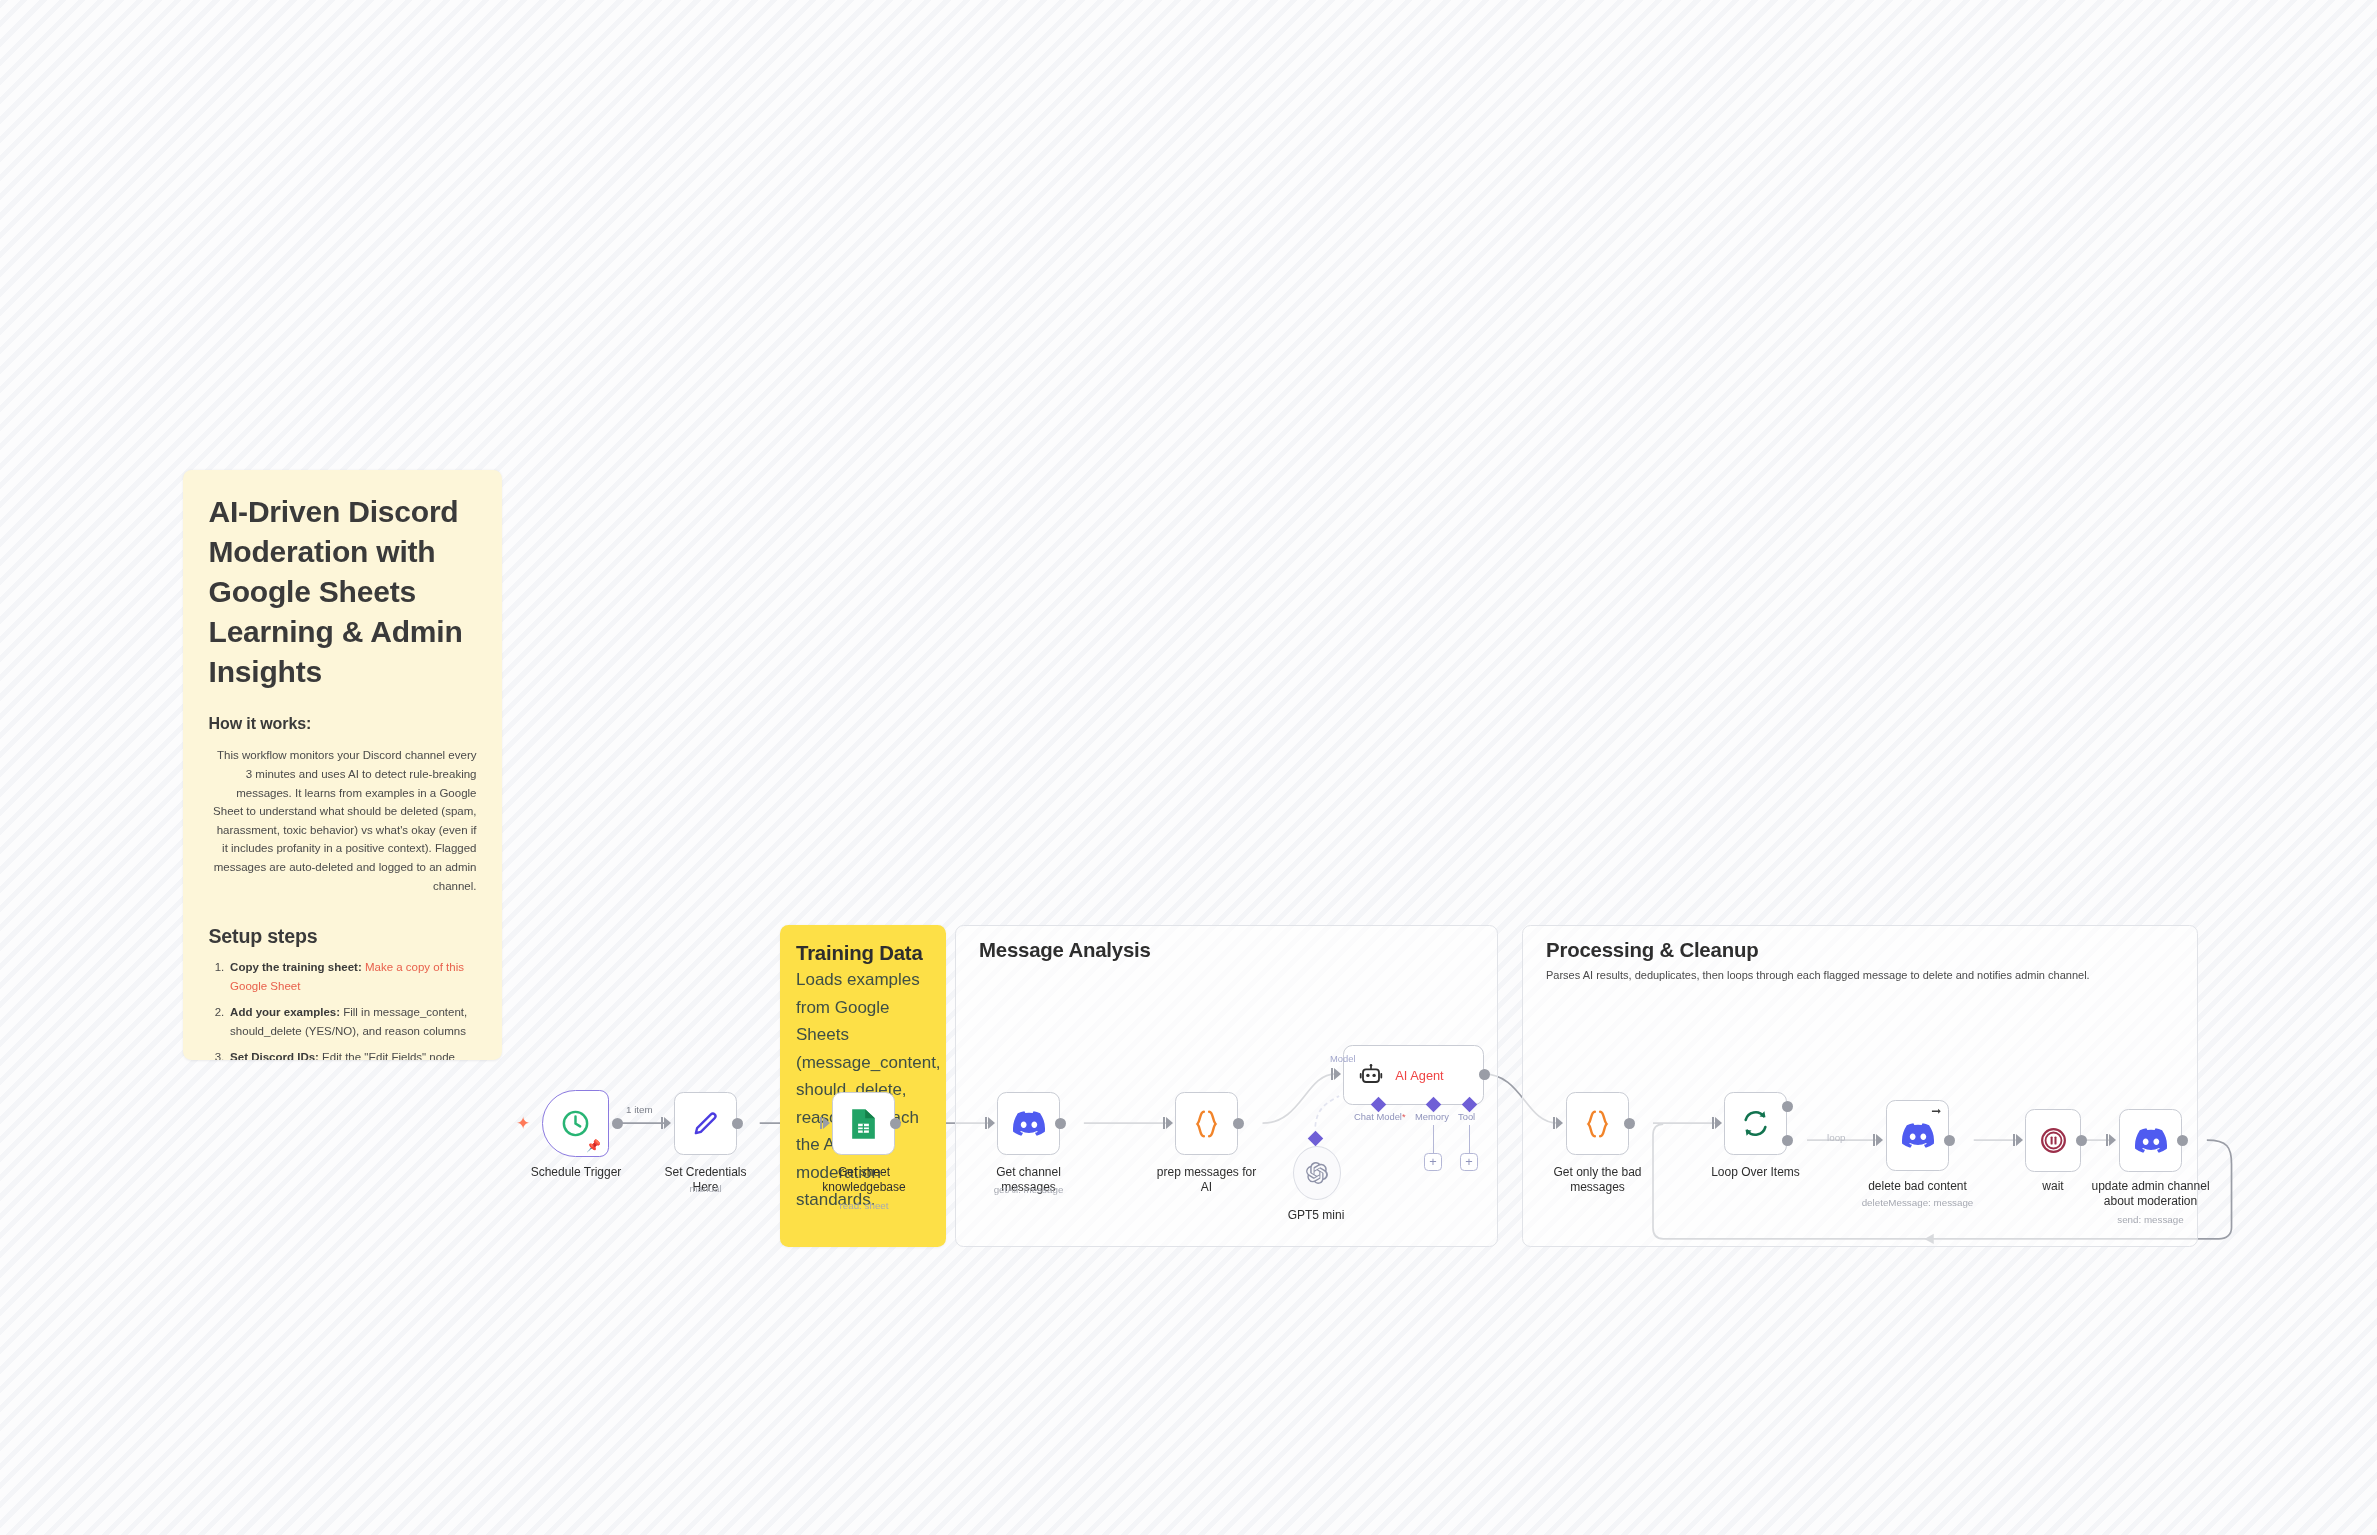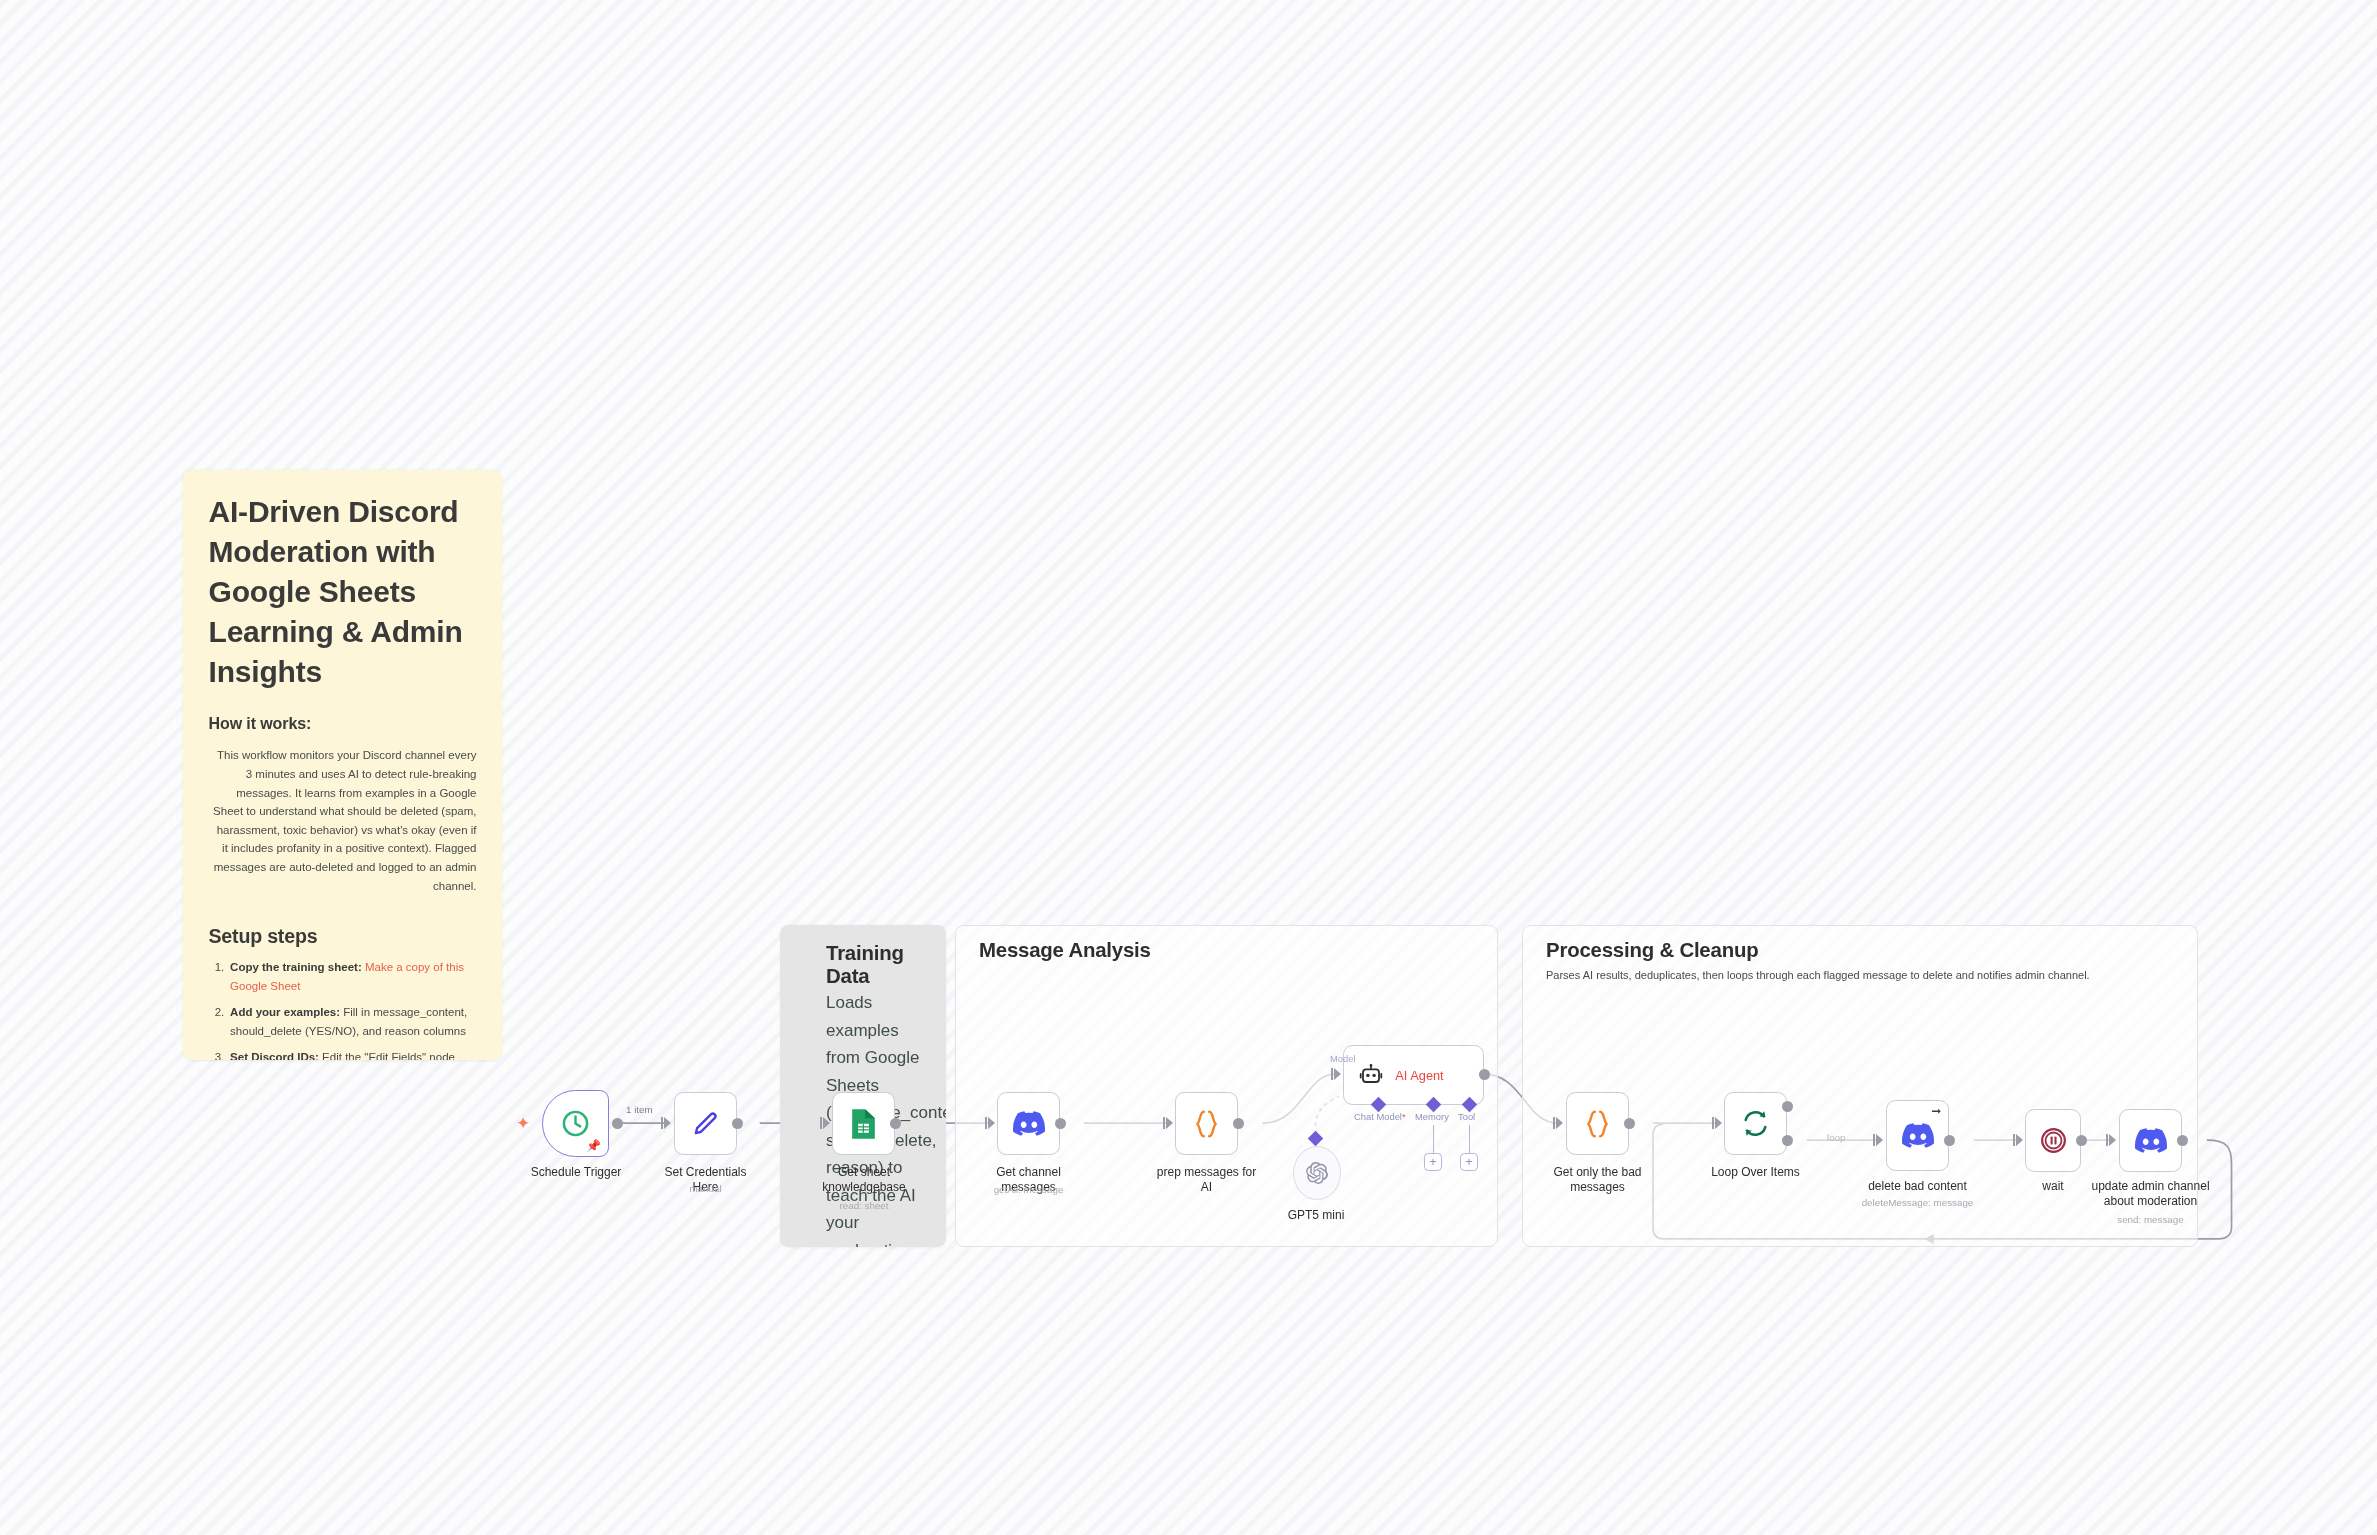--- a/index.html
+++ b/index.html
@@ -27,23 +27,22 @@
   .sticky {
     position: absolute;
     border-radius: 8.5px;
     overflow: hidden;
   }
   .sticky-yellow {
     background: #fdf6d9;
     box-shadow: 0 0.9px 2.6px rgba(0,0,0,.07);
   }
   .sticky-green {
-    background: #e5e5e5;
+    background: #fde047;
     box-shadow: 0 0.9px 2.6px rgba(0,0,0,.05);
-    padding-left: 30px;
   }
 
   .note-title {
     font-size: 30px;
     font-weight: bold;
     line-height: 1.33;
     color: #3a3a3a;
     letter-spacing: -0.2px;
   }
   .note-h2 {

